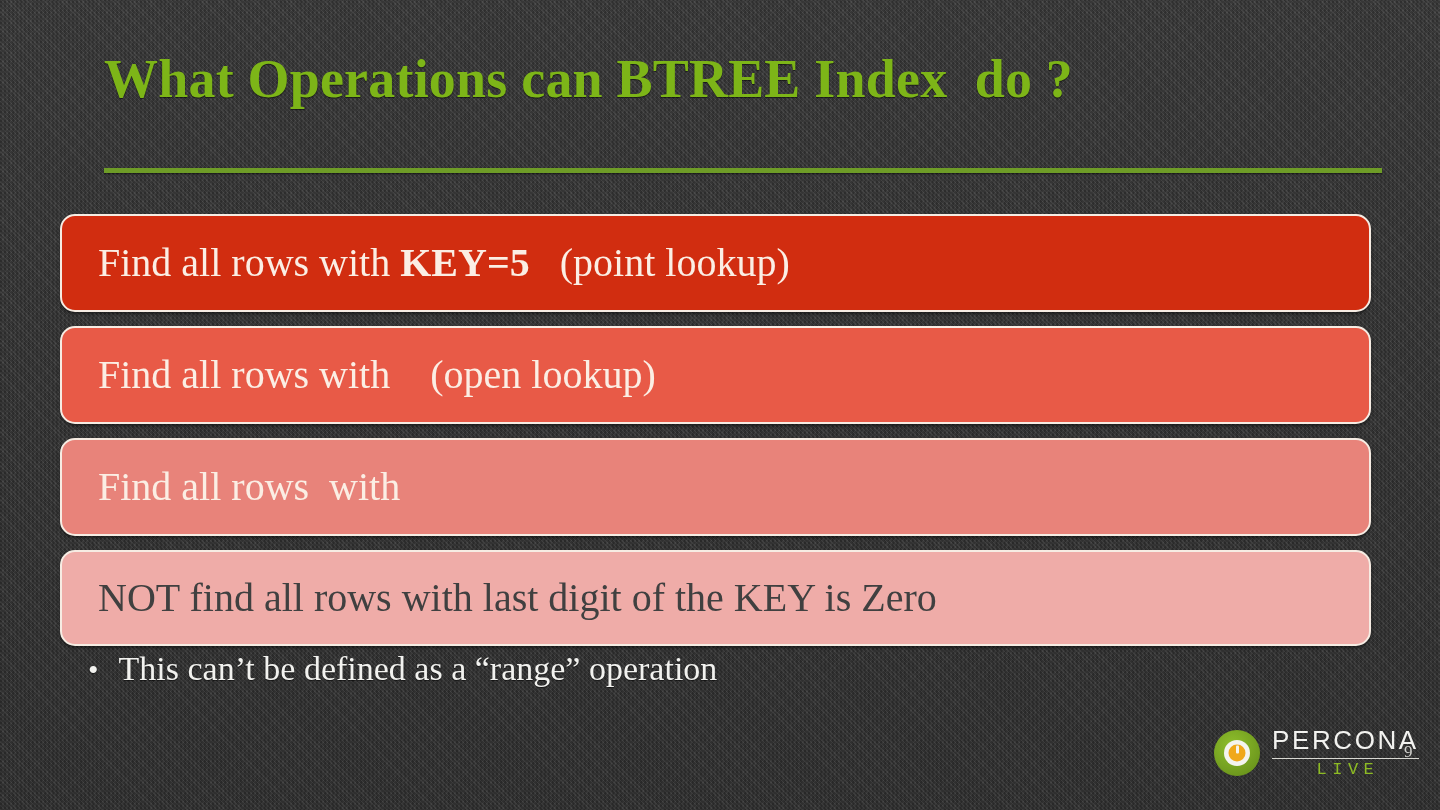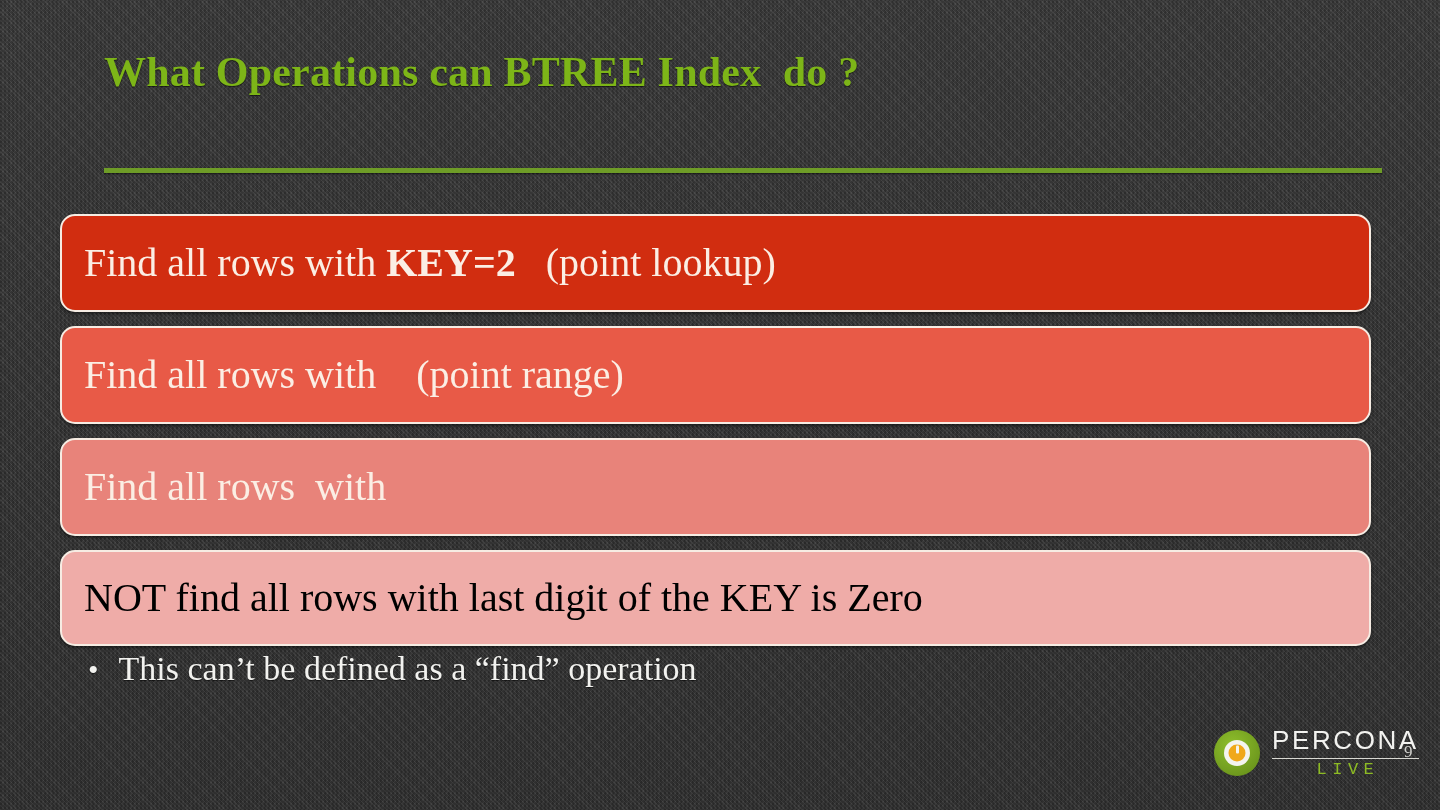--- a/index.html
+++ b/index.html
@@ -45,21 +45,21 @@
 
   
   #title-block {
     position: absolute;
     left: 104px;
     top: 48px;
     width: 1250px;
   }
 
   #page-title {
-    font-size: 42px;
+    font-size: 54px;
     font-weight: bold;
     color: #7db518;
     letter-spacing: 0.2px;
     line-height: 1.18;
     white-space: pre;
     text-shadow: 0 1px 1px rgba(0,0,0,0.55);
   }
 
   #title-rule {
     position: absolute;
@@ -73,38 +73,38 @@
 
   
   .bar {
     position: absolute;
     left: 60px;
     width: 1311px;
     border-radius: 15px;
     border: 2px solid #f6ece3;
     display: flex;
     align-items: center;
-    padding-left: 22px;
+    padding-left: 36px;
     color: #fbeee4;
     font-size: 40px;
     line-height: 1;
     white-space: pre;
     box-shadow: 0 2px 3px rgba(0,0,0,0.45);
     overflow: hidden;
   }
 
   .bar .txt { display: inline; }
   .bar .b { font-weight: bold; }
 
   #bar-1 { top: 214px;  height: 98px;  background: #d12d10; }
   #bar-2 { top: 326px;  height: 98px;  background: #e85a47; }
   #bar-3 { top: 438px;  height: 98px;  background: #e8837a; }
   #bar-4 { top: 550px;  height: 96px;  background: #efaca8; }
 
-  #bar-4 .txt { color: #000000; text-align: right; }
+  #bar-4 .txt { color: #404040; text-align: right; }
 
   
   #bullet-row {
     position: absolute;
     left: 88px;
     top: 650px;
     display: flex;
     align-items: baseline;
     color: #f2f2ef;
     font-size: 34px;
@@ -205,38 +205,38 @@
 
 <div id="slide">
 
   <div id="title-block">
     <div id="page-title">What Operations can BTREE Index  do ?</div>
   </div>
 
   <div id="title-rule"></div>
 
   <div class="bar" id="bar-1">
-    <span class="txt">Find all rows with </span><span class="txt b">KEY=2</span><span class="txt">   (point lookup)</span>
+    <span class="txt">Find all rows with </span><span class="txt b">KEY=5</span><span class="txt">   (point lookup)</span>
   </div>
 
   <div class="bar" id="bar-2">
-    <span class="txt">Find all rows with </span><span class="txt">   (point range)</span>
+    <span class="txt">Find all rows with </span><span class="txt">   (open lookup)</span>
   </div>
 
   <div class="bar" id="bar-3">
     <span class="txt">Find all rows  with   </span>
   </div>
 
   <div class="bar" id="bar-4">
     <span class="txt">NOT find all rows with last digit of the KEY is Zero</span>
   </div>
 
   <div id="bullet-row">
     <span id="bullet-dot">•</span>
-    <span>This can’t be defined as a “find” operation</span>
+    <span>This can’t be defined as a “range” operation</span>
   </div>
 
   <div id="logo">
     <div id="logo-mark">
       <div class="ring"></div>
       <div class="pwr"></div>
     </div>
     <div id="logo-type">
       <div id="logo-percona">PERCONA</div>
       <div id="logo-divider"></div>

